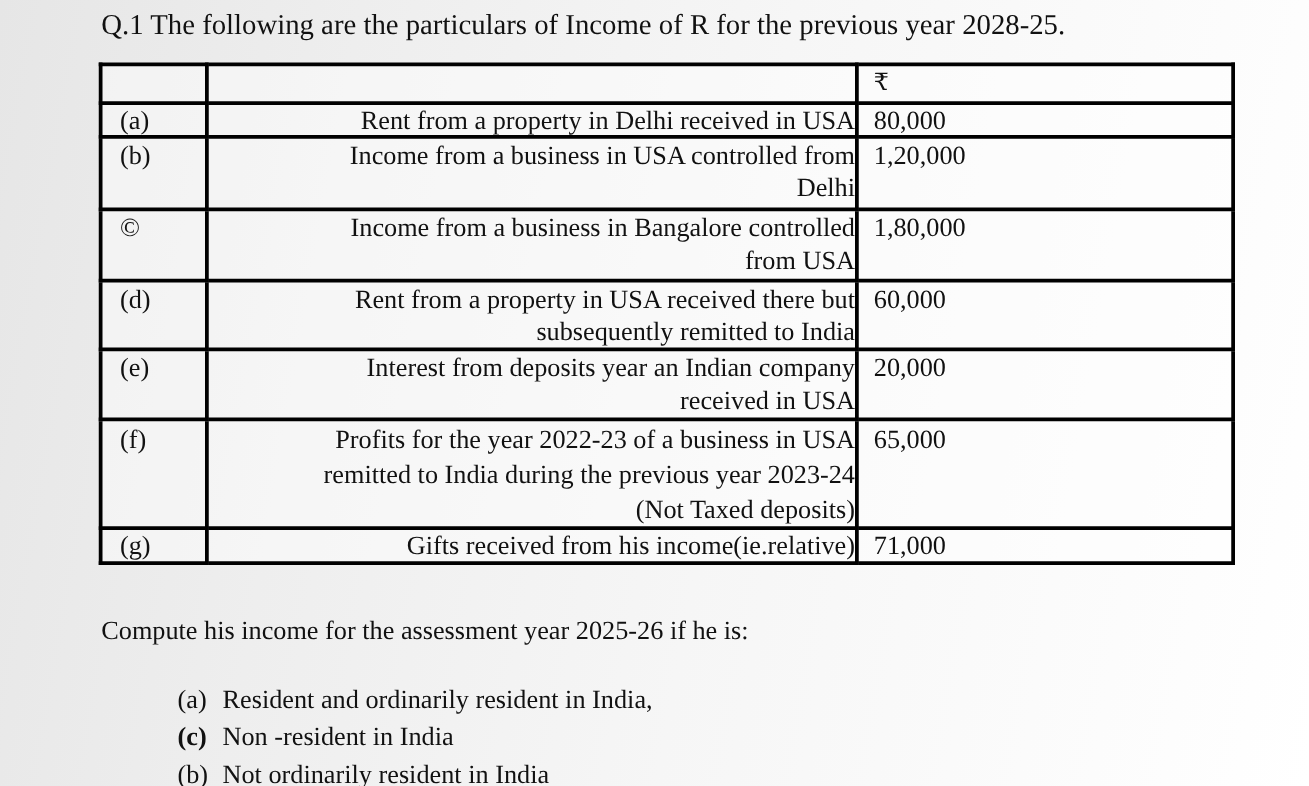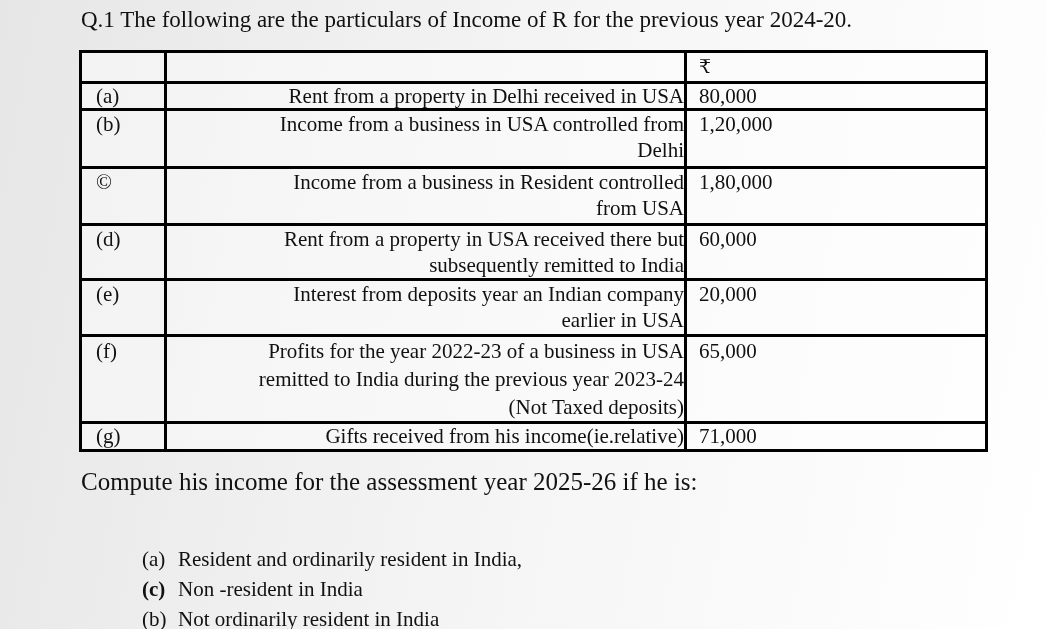--- a/index.html
+++ b/index.html
@@ -49,42 +49,42 @@
     tr.r-b td { height: 58px; }
     tr.r-c td { height: 57px; }
     tr.r-d td { height: 55px; }
     tr.r-e td { height: 56px; }
     tr.r-f td { height: 83px; line-height: 28px; }
     tr.r-g td { height: 28px; line-height: 24px; }
     .desc-line { display: block; }
     .compute {
       position: absolute;
       left: 81px;
-      top: 468px;
-      font-size: 25px;
+      top: 490px;
+      font-size: 21px;
       line-height: 28px;
       white-space: nowrap;
     }
     .options {
       position: absolute;
       left: 118px;
       top: 544px;
       font-size: 21px;
       line-height: 30px;
       white-space: nowrap;
       margin-left: 24px;
     }
     .options .opt { display: block; }
     .options .opt-label { display: inline-block; width: 36px; }
     .options .opt-label.bold { font-weight: bold; }
   </style>
 </head>
 <body>
 
-<div class="title">Q.1 The following are the particulars of Income of R for the previous year 2024-20.</div>
+<div class="title">Q.1 The following are the particulars of Income of R for the previous year 2028-25.</div>
 
 <table class="income">
   <tbody>
       <tr class="r-head">
     <td class="c-label"></td>
     <td class="c-desc"></td>
     <td class="c-amt">₹</td>
   </tr>
   <tr class="r-a">
     <td class="c-label">(a)</td>
@@ -97,38 +97,38 @@
     <td class="c-label">(b)</td>
     <td class="c-desc">
       <span class="desc-line">Income from a business in USA controlled from</span>
       <span class="desc-line">Delhi</span>
     </td>
     <td class="c-amt">1,20,000</td>
   </tr>
   <tr class="r-c">
     <td class="c-label">©</td>
     <td class="c-desc">
-      <span class="desc-line">Income from a business in Resident controlled</span>
+      <span class="desc-line">Income from a business in Bangalore controlled</span>
       <span class="desc-line">from USA</span>
     </td>
     <td class="c-amt">1,80,000</td>
   </tr>
   <tr class="r-d">
     <td class="c-label">(d)</td>
     <td class="c-desc">
       <span class="desc-line">Rent from a property in USA received there but</span>
       <span class="desc-line">subsequently remitted to India</span>
     </td>
     <td class="c-amt">60,000</td>
   </tr>
   <tr class="r-e">
     <td class="c-label">(e)</td>
     <td class="c-desc">
       <span class="desc-line">Interest from deposits year an Indian company</span>
-      <span class="desc-line">earlier in USA</span>
+      <span class="desc-line">received in USA</span>
     </td>
     <td class="c-amt">20,000</td>
   </tr>
   <tr class="r-f">
     <td class="c-label">(f)</td>
     <td class="c-desc">
       <span class="desc-line">Profits for the year 2022-23 of a business in USA</span>
       <span class="desc-line">remitted to India during the previous year 2023-24</span>
       <span class="desc-line">(Not Taxed deposits)</span>
     </td>

